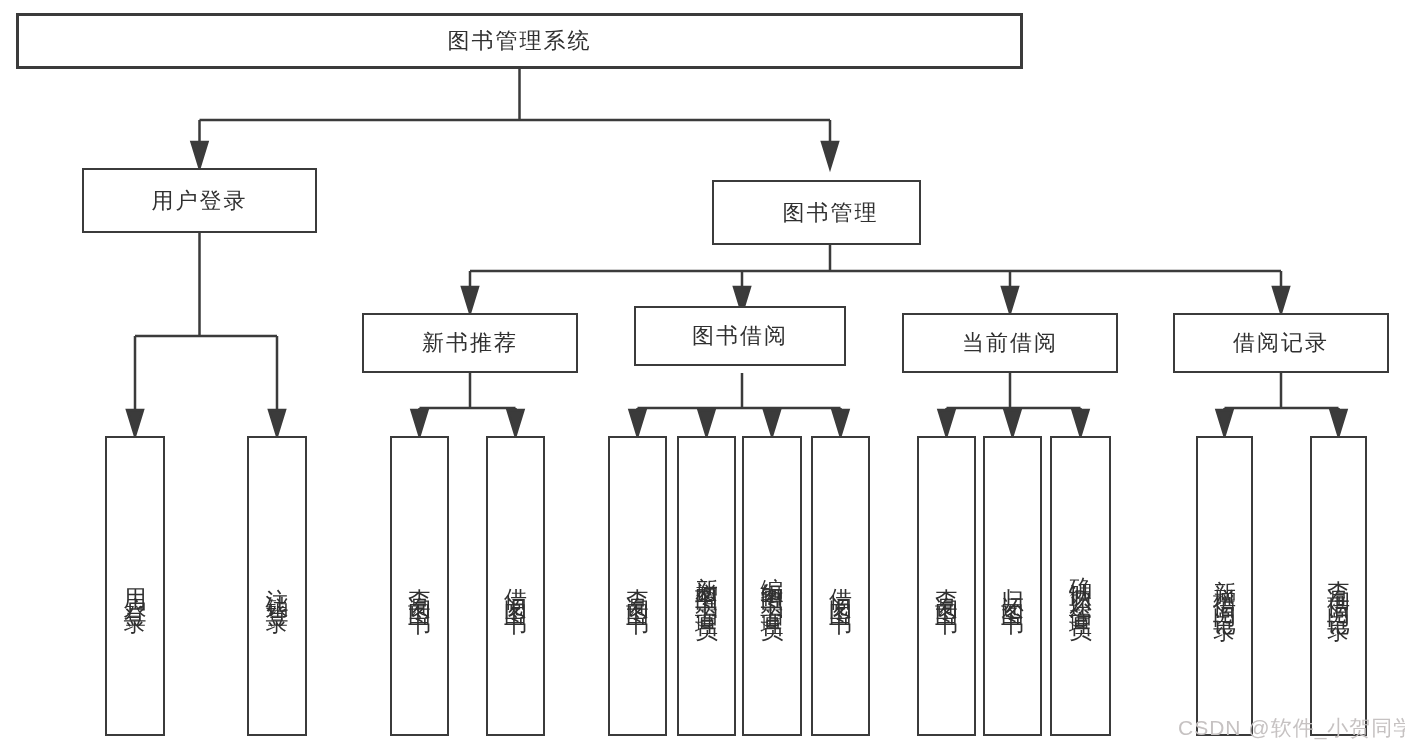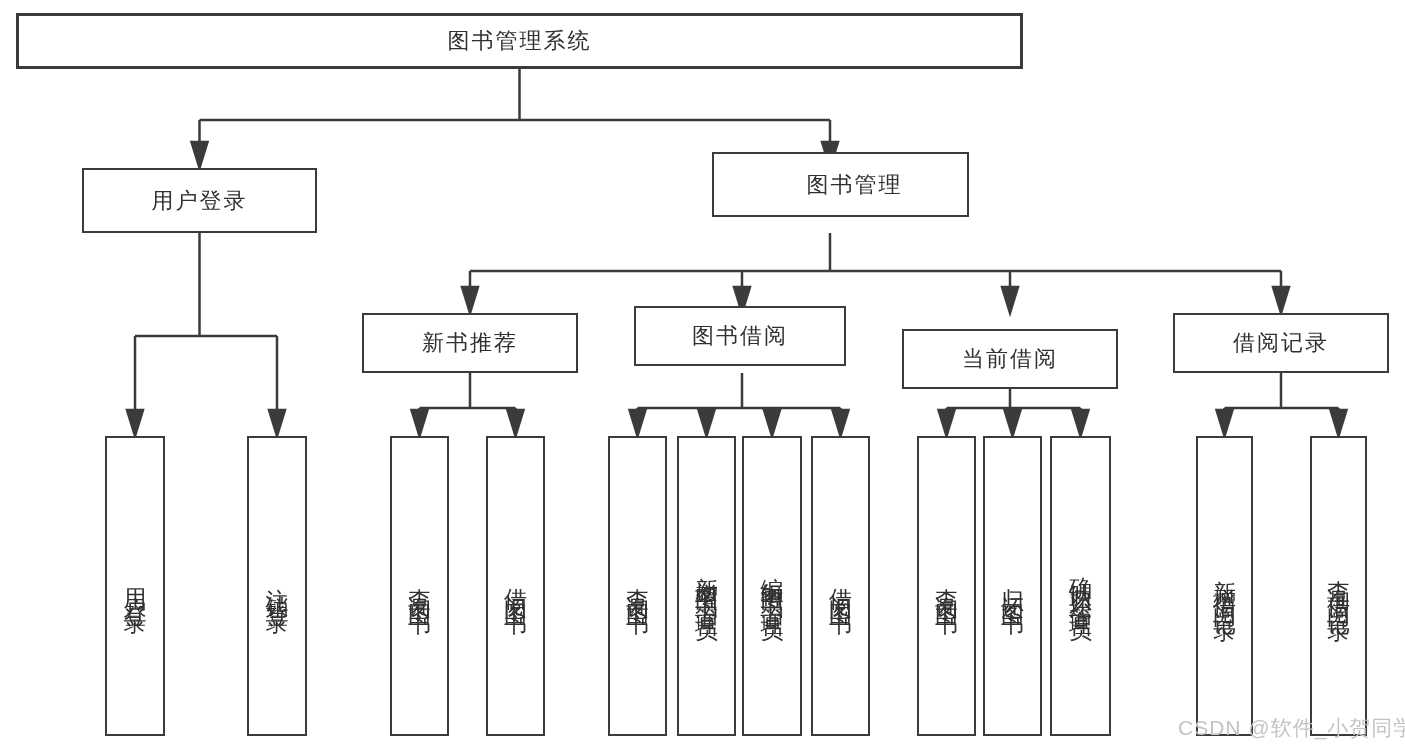--- a/index.html
+++ b/index.html
@@ -103,31 +103,31 @@
     </g>
   </svg>
 
   <div class="node root" style="left:16px; top:13px; width:1007px; height:56px;">
     <span>图书管理系统</span>
   </div>
 
   <div class="node" style="left:82px; top:168px; width:235px; height:65px;">
     <span>用户登录</span>
   </div>
-  <div class="node" style="left:712px; top:152px; width:257px; height:65px;padding-left:28px;">
+  <div class="node" style="left:712px; top:180px; width:209px; height:65px;padding-left:28px;">
     <span>图书管理</span>
   </div>
 
   <div class="node" style="left:362px; top:313px; width:216px; height:60px;">
     <span>新书推荐</span>
   </div>
   <div class="node" style="left:634px; top:306px; width:212px; height:60px;">
     <span>图书借阅</span>
   </div>
-  <div class="node" style="left:902px; top:313px; width:216px; height:60px;margin-top:16px;">
+  <div class="node" style="left:902px; top:313px; width:216px; height:60px;">
     <span>当前借阅</span>
   </div>
   <div class="node" style="left:1173px; top:313px; width:216px; height:60px;">
     <span>借阅记录</span>
   </div>
 
   <div class="node leaf" style="left:105px; top:436px; width:60px; height:300px;">
     <span>用户登录</span>
   </div>
   <div class="node leaf" style="left:247px; top:436px; width:60px; height:300px;">

